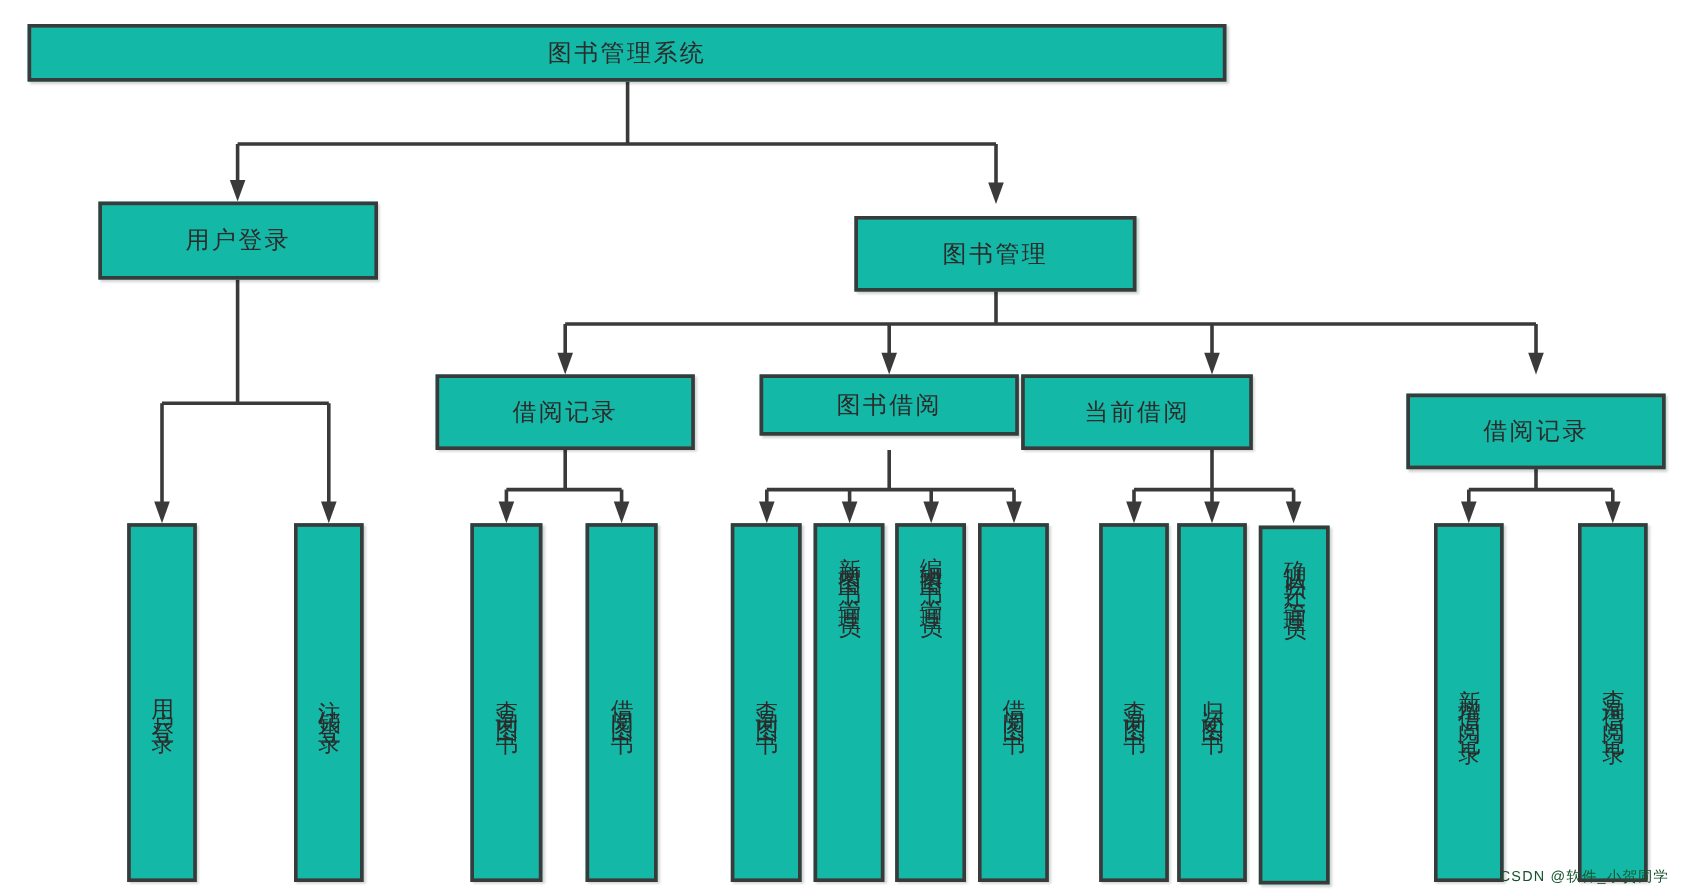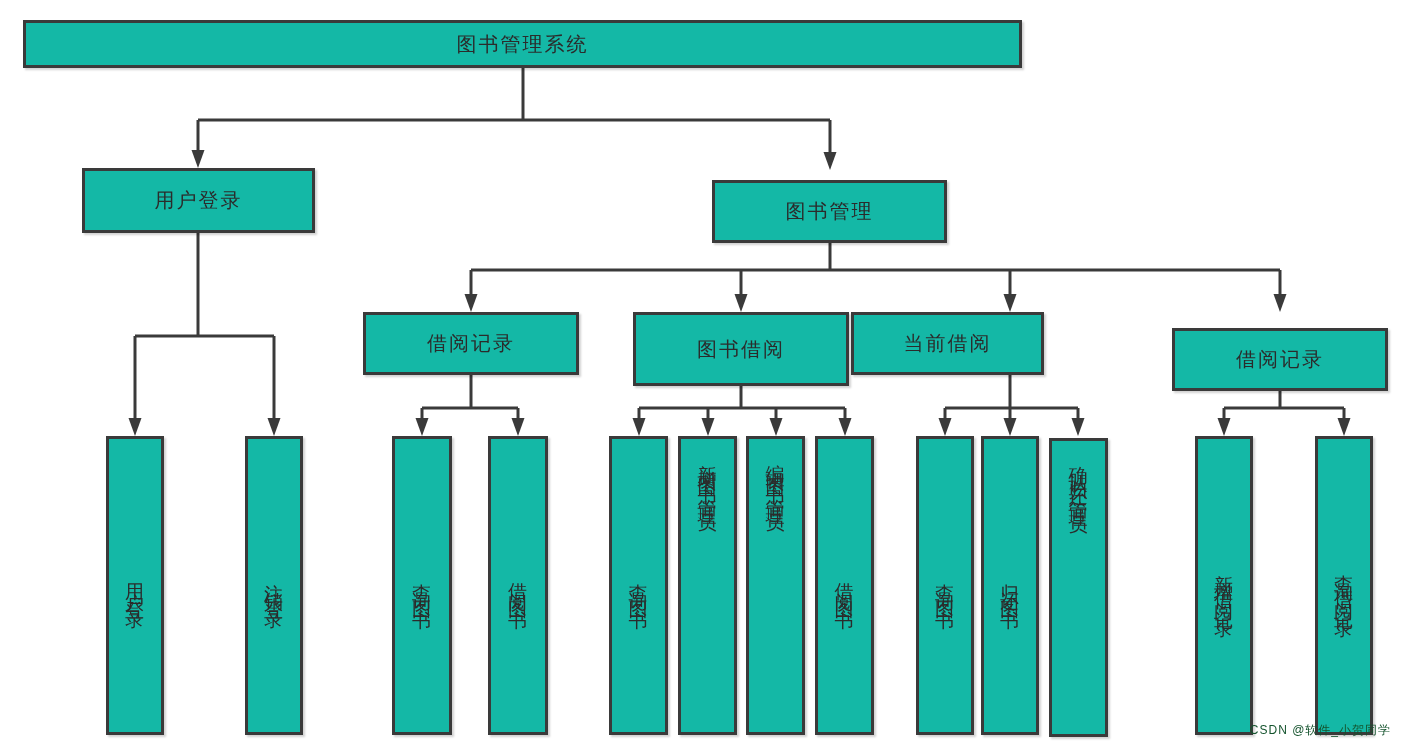--- a/index.html
+++ b/index.html
@@ -139,21 +139,21 @@
   <div class="node hnode" style="left:82px; top:168px; width:233px; height:65px;">
     <span>用户登录</span>
   </div>
   <div class="node hnode" style="left:712px; top:180px; width:235px; height:63px;">
     <span>图书管理</span>
   </div>
 
   <div class="node hnode" style="left:363px; top:312px; width:216px; height:63px;">
     <span>借阅记录</span>
   </div>
-  <div class="node hnode" style="left:633px; top:312px; width:216px; height:74px;">
+  <div class="node hnode" style="left:633px; top:312px; width:216px; height:51px;">
     <span>图书借阅</span>
   </div>
   <div class="node hnode" style="left:851px; top:312px; width:193px; height:63px;">
     <span>当前借阅</span>
   </div>
   <div class="node hnode" style="left:1172px; top:312px; width:216px; height:63px;margin-top:16px;">
     <span>借阅记录</span>
   </div>
 
   <div class="node vnode" style="left:106px; top:436px; width:58px; height:299px;">

